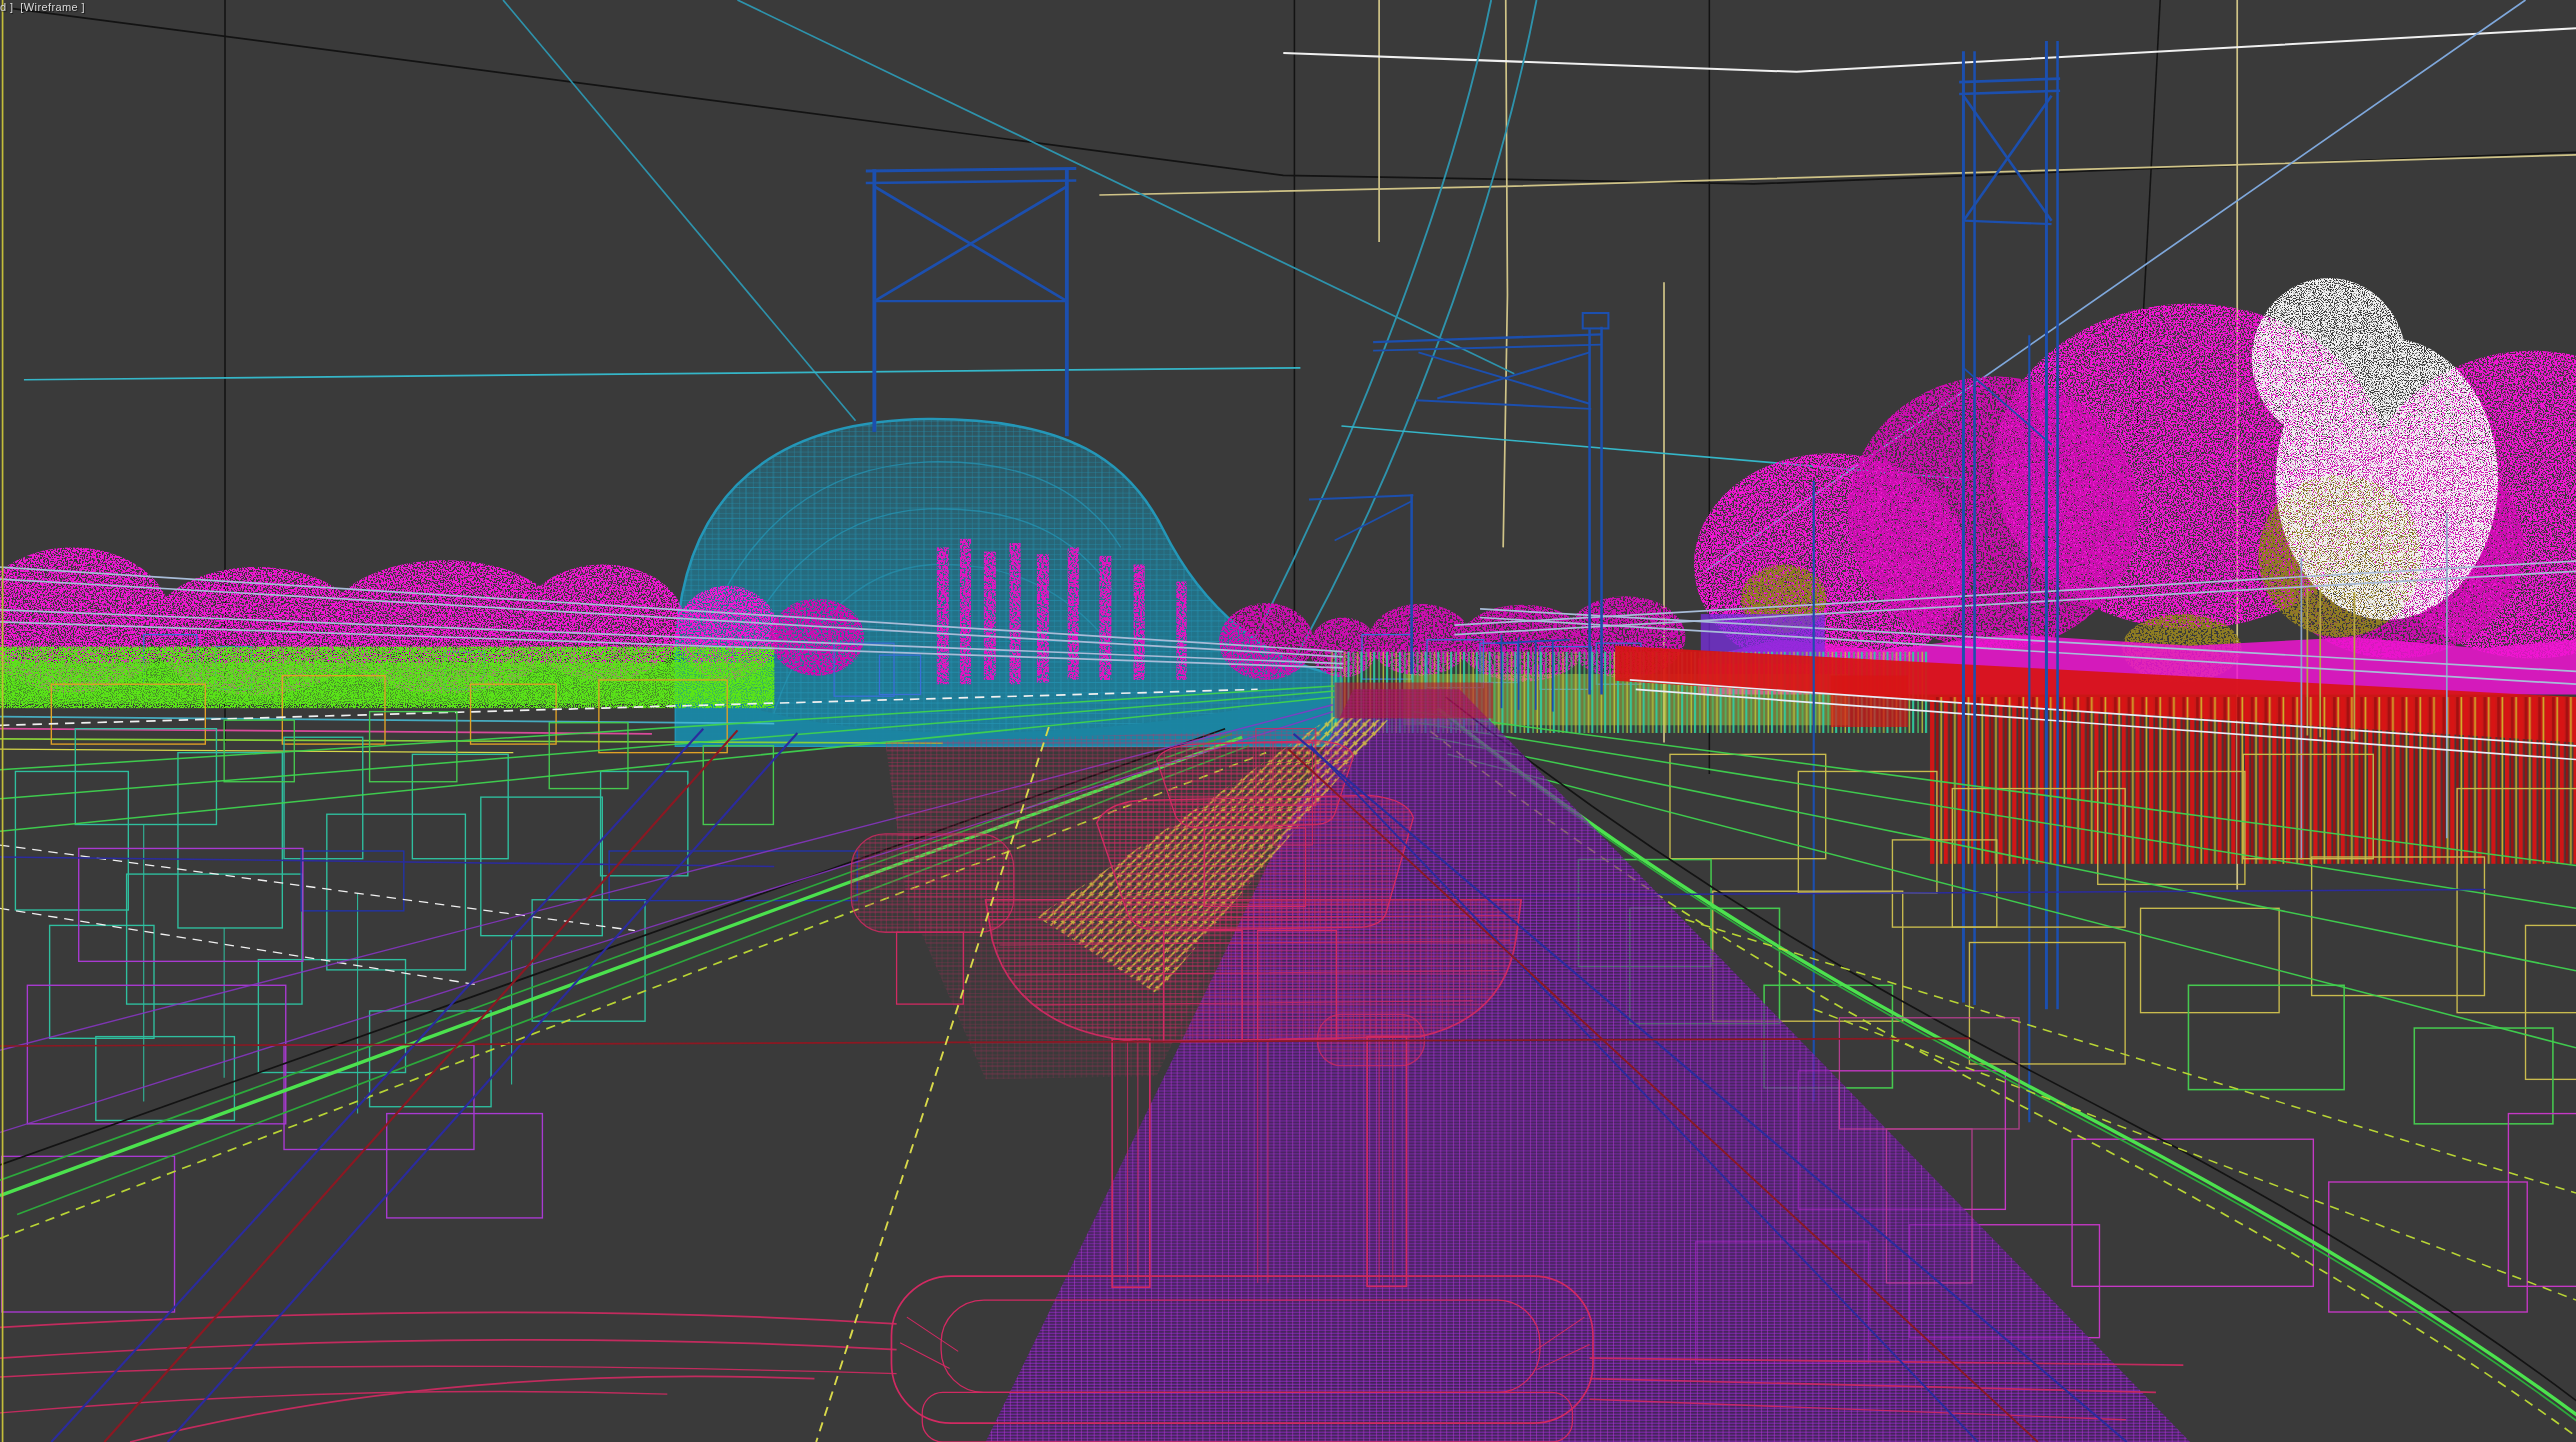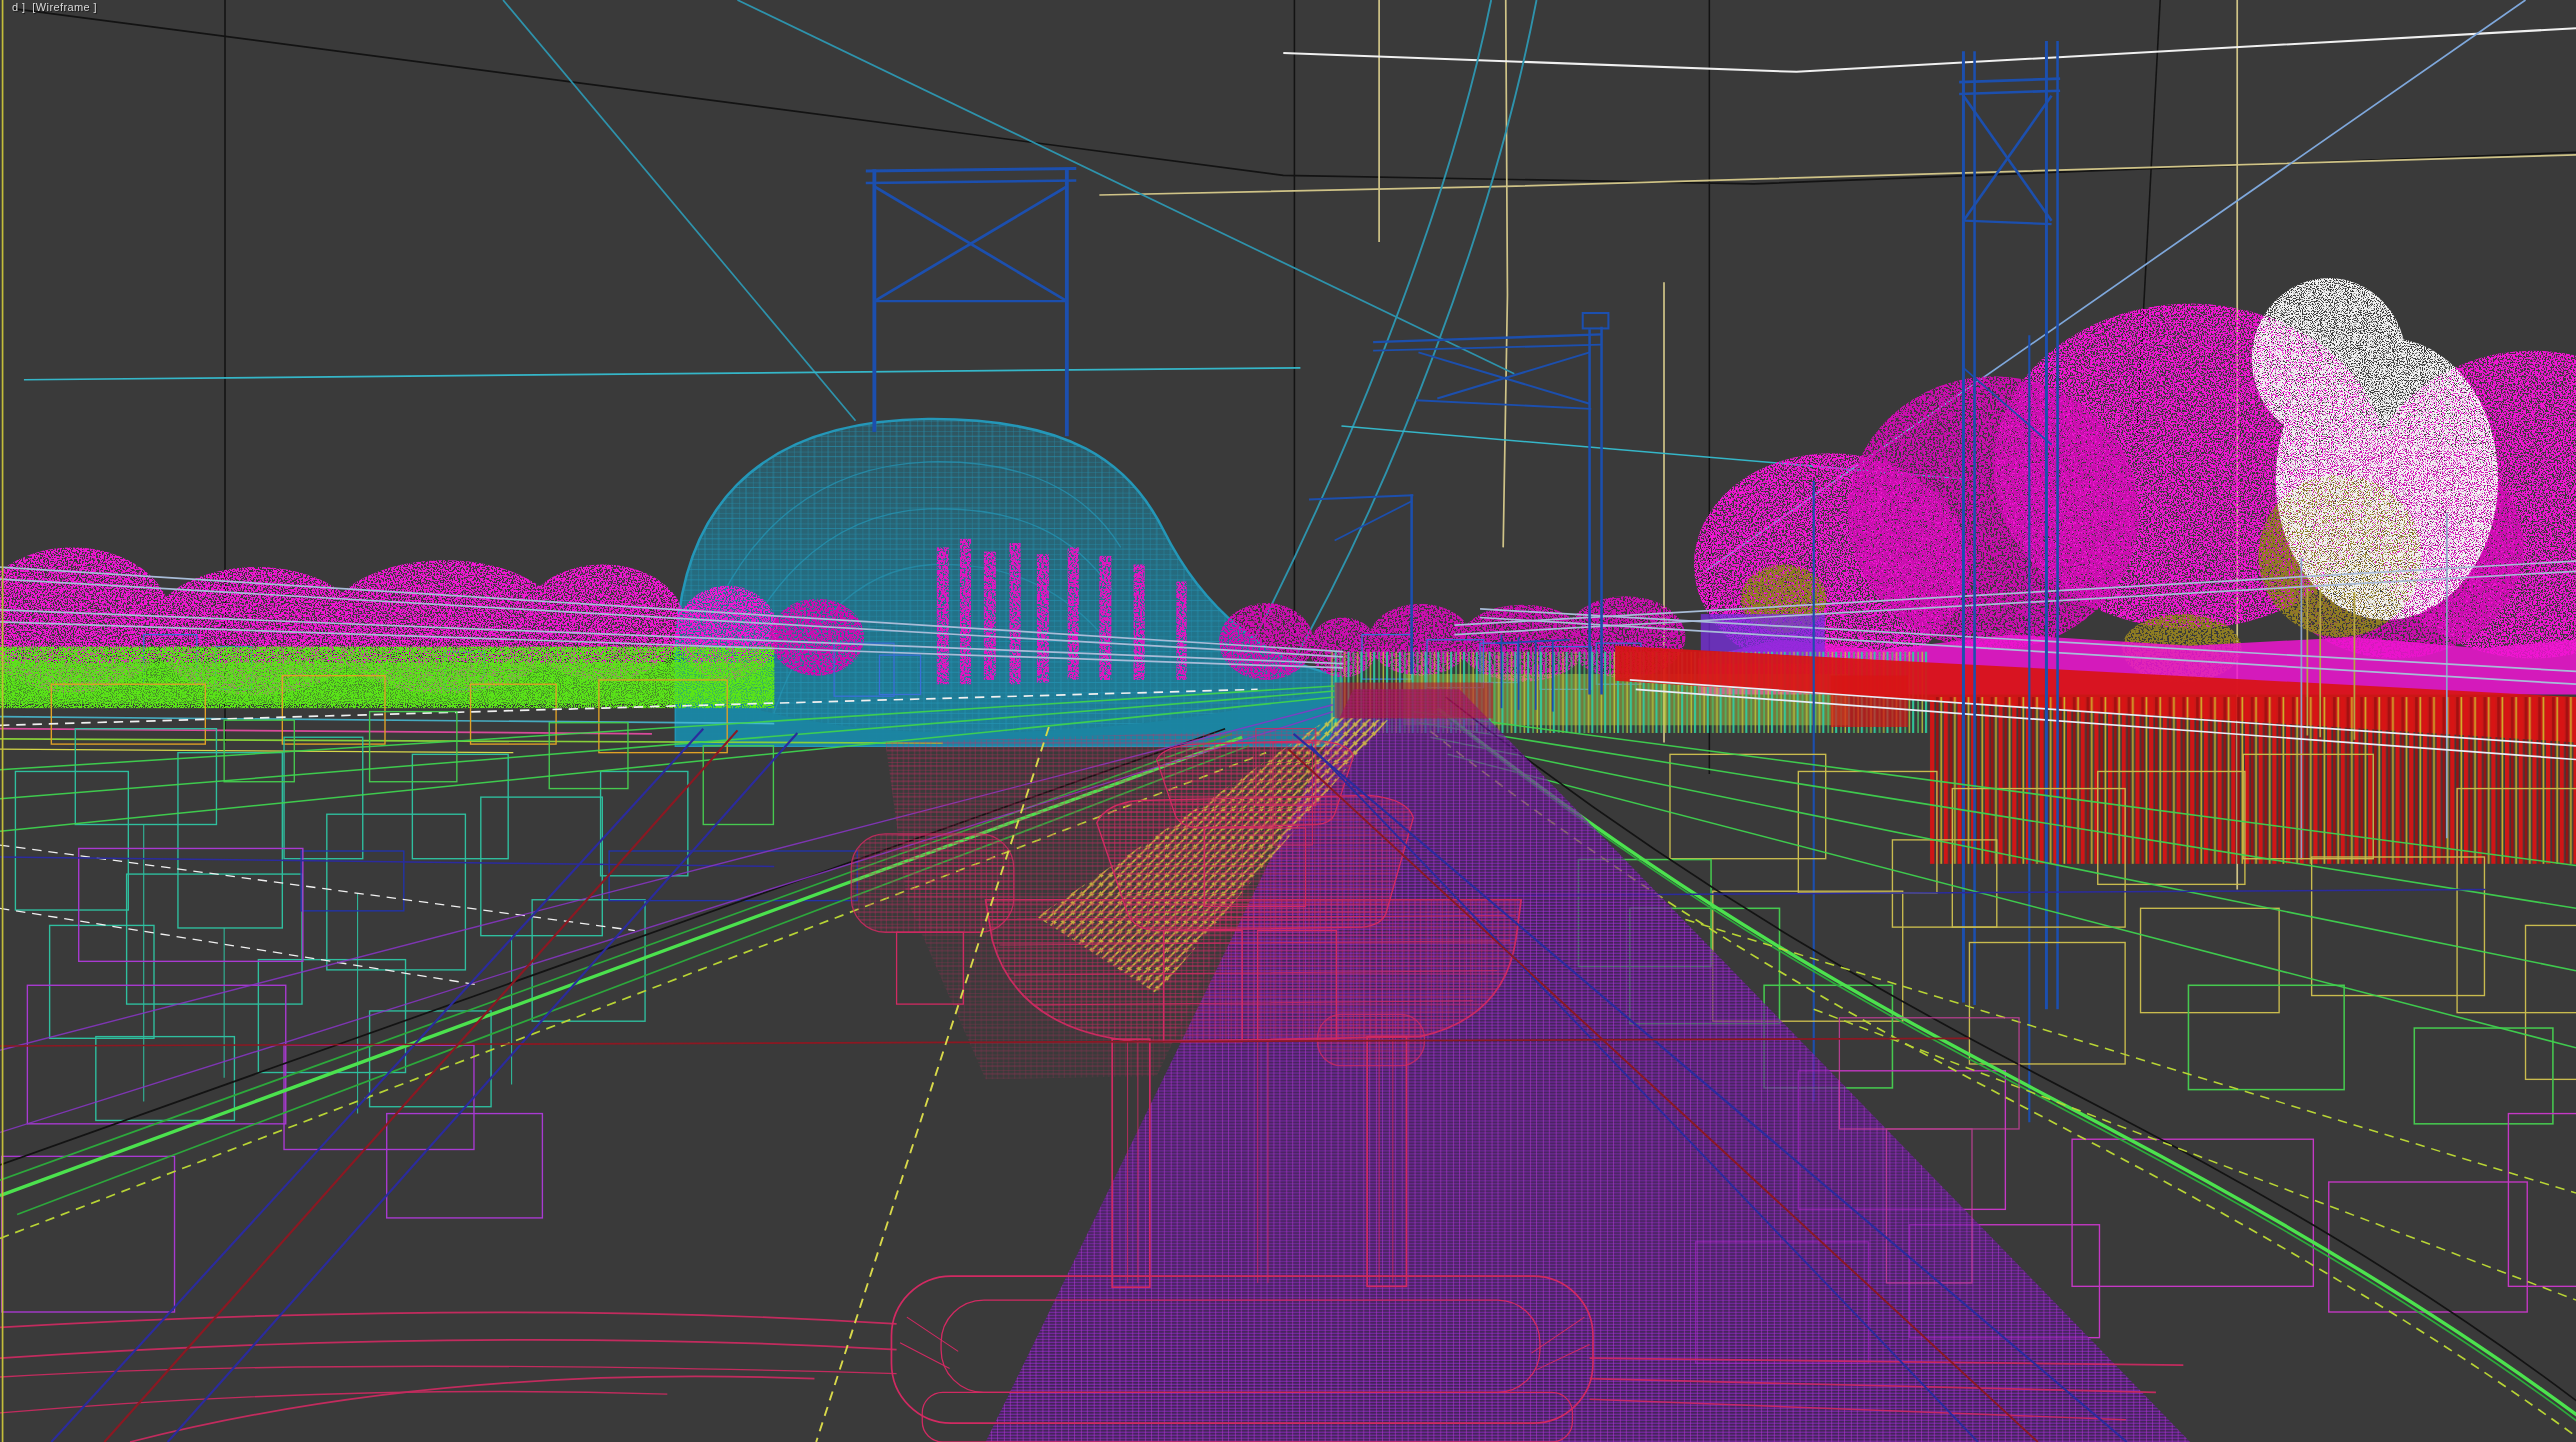--- a/index.html
+++ b/index.html
@@ -1,19 +1,19 @@
 <!DOCTYPE html>
 <html style="--bg: #3a3a3a; --label: #d9d9d9; --dome: #1b84a2; --dome_light: #2497b8; --catenary_blue: #1c4fae; --wire_teal: #2e93ac; --tree_magenta: #f015d2; --tree_magenta_deep: #cc10b0; --tree_white: #f2f2f2; --tree_olive: #8f7d22; --veg_green: #5ae619; --fence_red: #d81414; --fence_yellow: #d3b62a; --pier_crimson: #d12a62; --track_purple: #9327cc; --box_teal: #2fbf9f; --box_yellow: #c9bb4e; --box_magenta: #c538c5; --box_green: #46c94f; --rail_green: #4ce24e; --line_navy: #2b2b9e; --line_darkred: #8c1822; --line_yellow: #d9d94a; --wire_steel: #a8bcd8; --line_black: #131313; --line_khaki: #cfc387; --edge_yellow: #c3bd3a; --violet_patch: #7a2fe0;font-size:13.7px"><head>
 <meta charset="utf-8">
 <style>
   html,body{margin:0;padding:0;width:100%;height:100%;overflow:hidden;background:#3a3a3a;}
   .viewport{position:fixed;inset:0;background:var(--bg,#3a3a3a);}
   .viewport svg{width:100%;height:100%;display:block;}
   .vp-label{
-    position:absolute;top:0.9px;left:12px;
+    position:absolute;top:0.9px;left:0;
     font-family:"Liberation Sans",sans-serif;
     font-size:11px;letter-spacing:0.4px;
     color:var(--label,#d9d9d9);
     text-shadow:0.9px 0.9px 0.9px rgba(0,0,0,.6);
     user-select:none;white-space:pre;
   }
   
   .w{fill:none}
   .blk{stroke:var(--line_black)}
   .khk{stroke:var(--line_khaki)}

